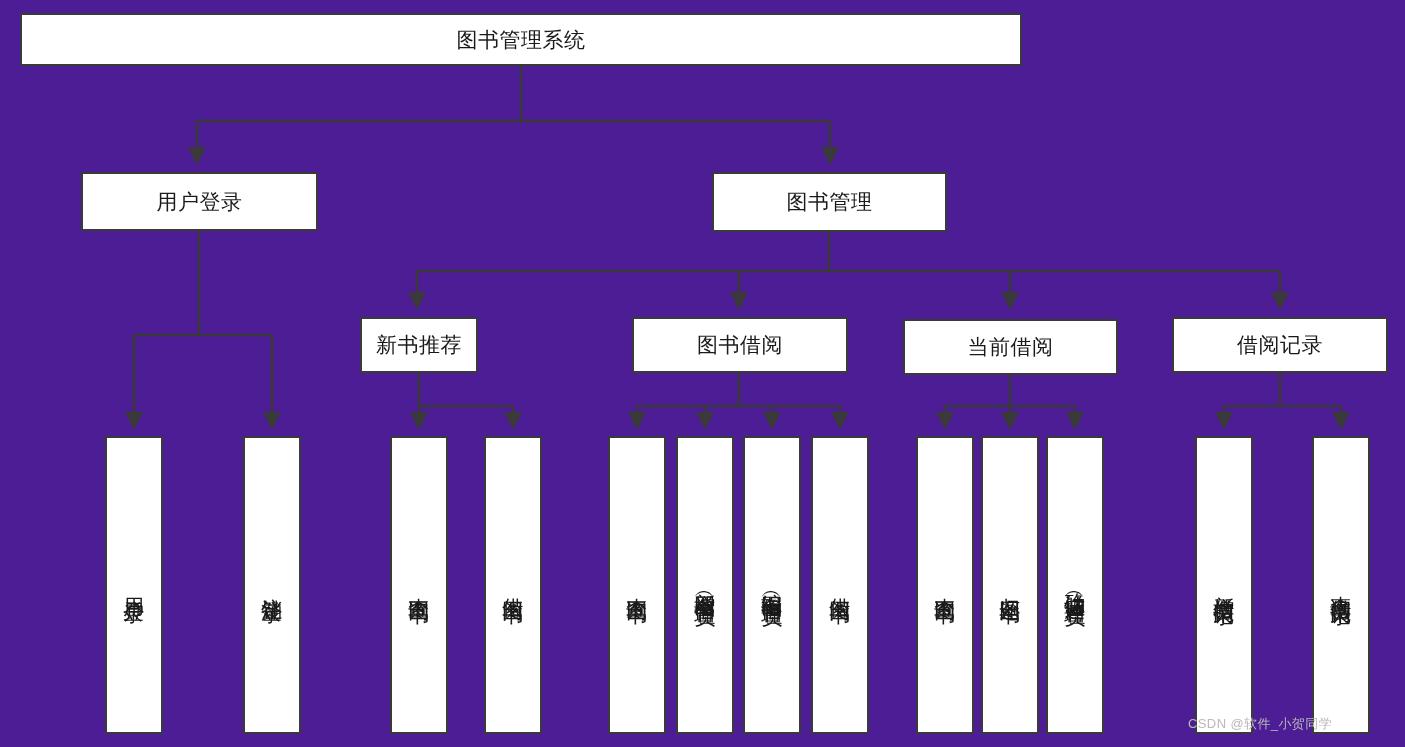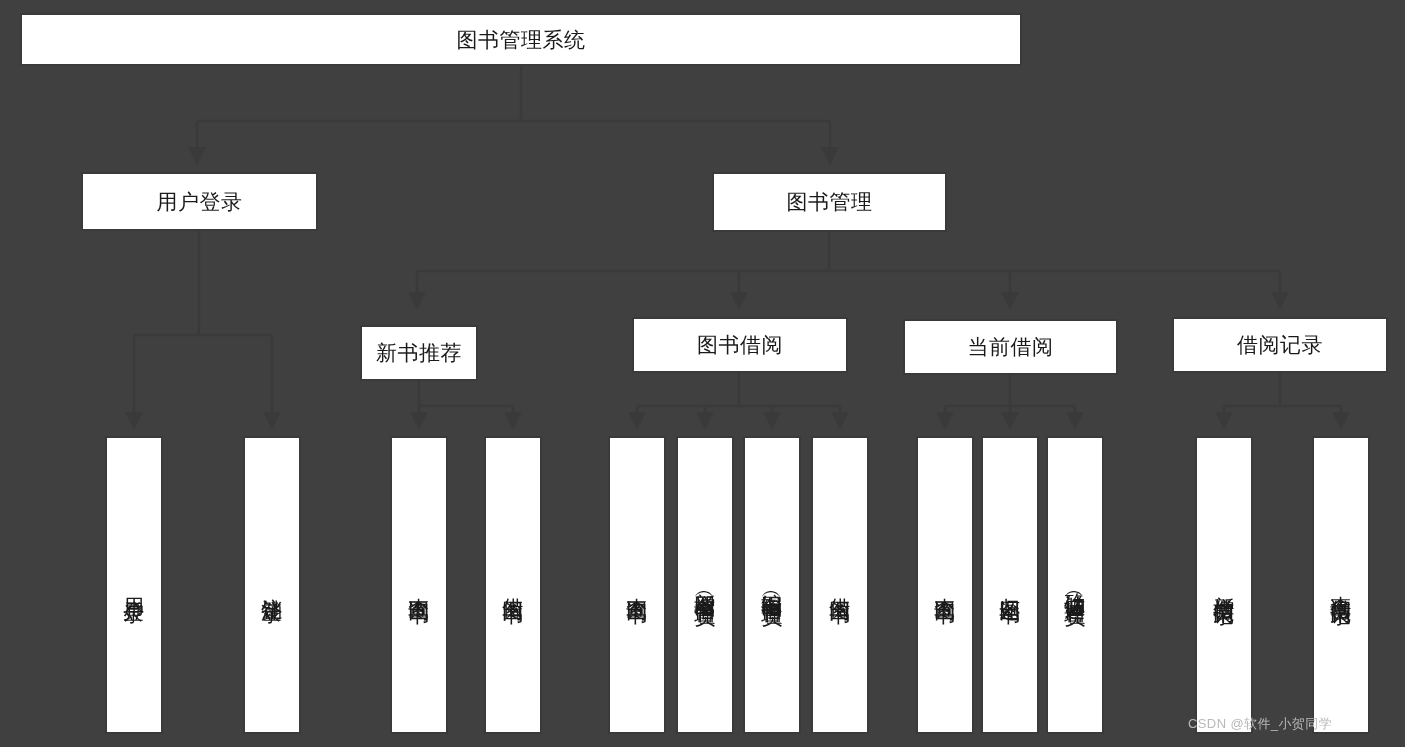--- a/index.html
+++ b/index.html
@@ -4,21 +4,21 @@
 <style>
   html, body {
     margin: 0;
     padding: 0;
     background: #ffffff;
   }
   #canvas {
     position: relative;
     width: 1405px;
     height: 747px;
-    background: #404040;
+    background: #4c1d95;
     font-family: "Liberation Sans", "DejaVu Sans", sans-serif;
     overflow: hidden;
   }
   svg.wires {
     position: absolute;
     left: 0;
     top: 0;
     width: 1405px;
     height: 747px;
     pointer-events: none;
@@ -120,21 +120,21 @@
     <span class="label">图书管理系统</span>
   </div>
 
   <div class="node h" style="left:81px; top:172px; width:237px; height:59px;">
     <span class="label">用户登录</span>
   </div>
   <div class="node h" style="left:712px; top:172px; width:235px; height:60px;">
     <span class="label">图书管理</span>
   </div>
 
-  <div class="node h" style="left:360px; top:325px; width:118px; height:56px;">
+  <div class="node h" style="left:360px; top:317px; width:118px; height:56px;">
     <span class="label">新书推荐</span>
   </div>
   <div class="node h" style="left:632px; top:317px; width:216px; height:56px;">
     <span class="label">图书借阅</span>
   </div>
   <div class="node h" style="left:903px; top:319px; width:215px; height:56px;">
     <span class="label">当前借阅</span>
   </div>
   <div class="node h" style="left:1172px; top:317px; width:216px; height:56px;">
     <span class="label">借阅记录</span>

